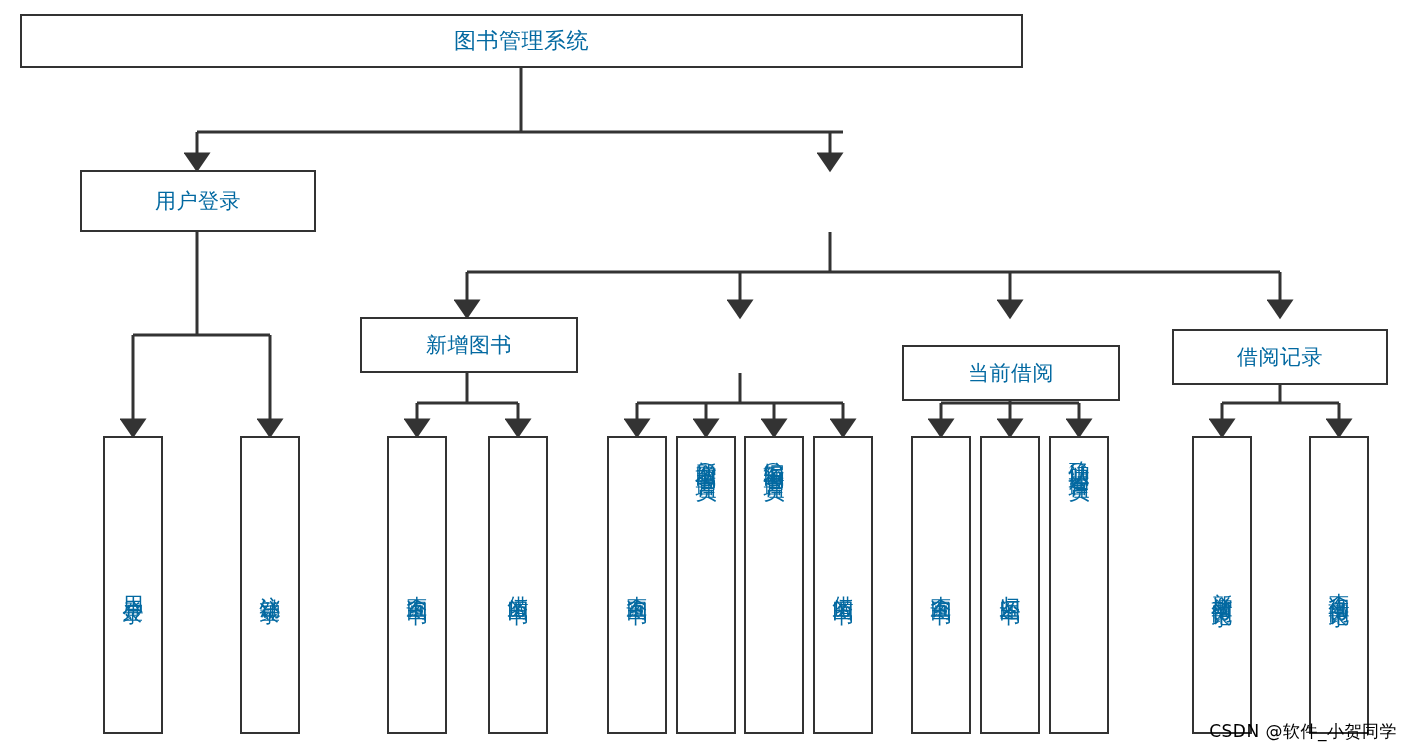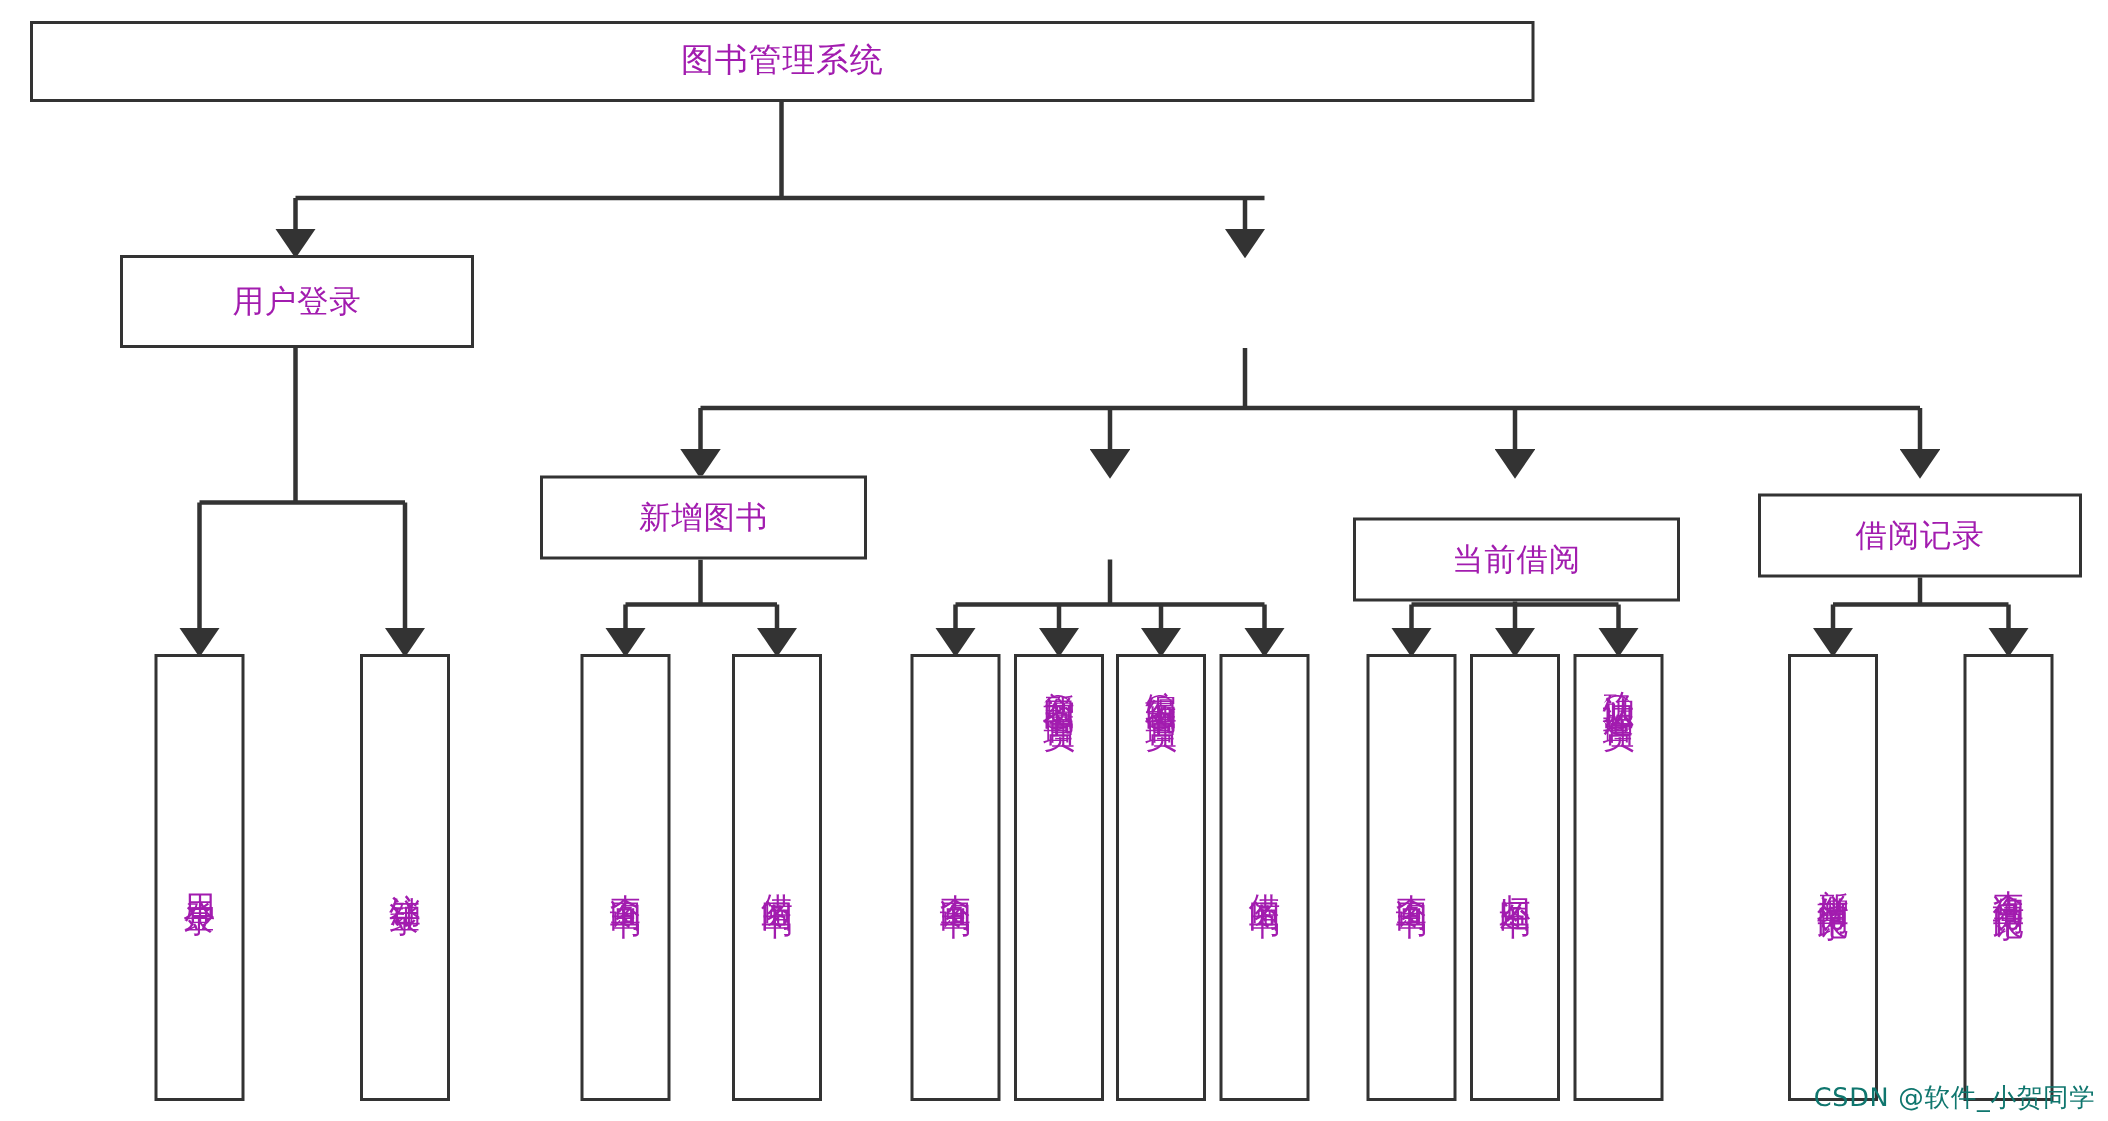--- a/index.html
+++ b/index.html
@@ -26,21 +26,21 @@
     pointer-events: none;
   }
   .node {
     position: absolute;
     box-sizing: border-box;
     background: #ffffff;
     border: 2px solid #333333;
     display: flex;
     align-items: center;
     justify-content: center;
-    color: #a21caf;
+    color: #0369a1;
     z-index: 2;
   }
   .node-label {
     display: block;
     text-align: center;
     line-height: 1.18;
     letter-spacing: 0.5px;
   }
   
   .node.horizontal .node-label {
@@ -66,21 +66,21 @@
   
   .node.vertical.centered {
     align-items: center;
     padding-top: 0;
   }
   .watermark {
     position: absolute;
     right: 8px;
     bottom: 4px;
     font-size: 17px;
-    color: #0f766e;
+    color: #000000;
     z-index: 5;
     white-space: nowrap;
     letter-spacing: 0.5px;
   }
 </style>
 </head>
 <body>
 
 <div id="diagram-root">
 

